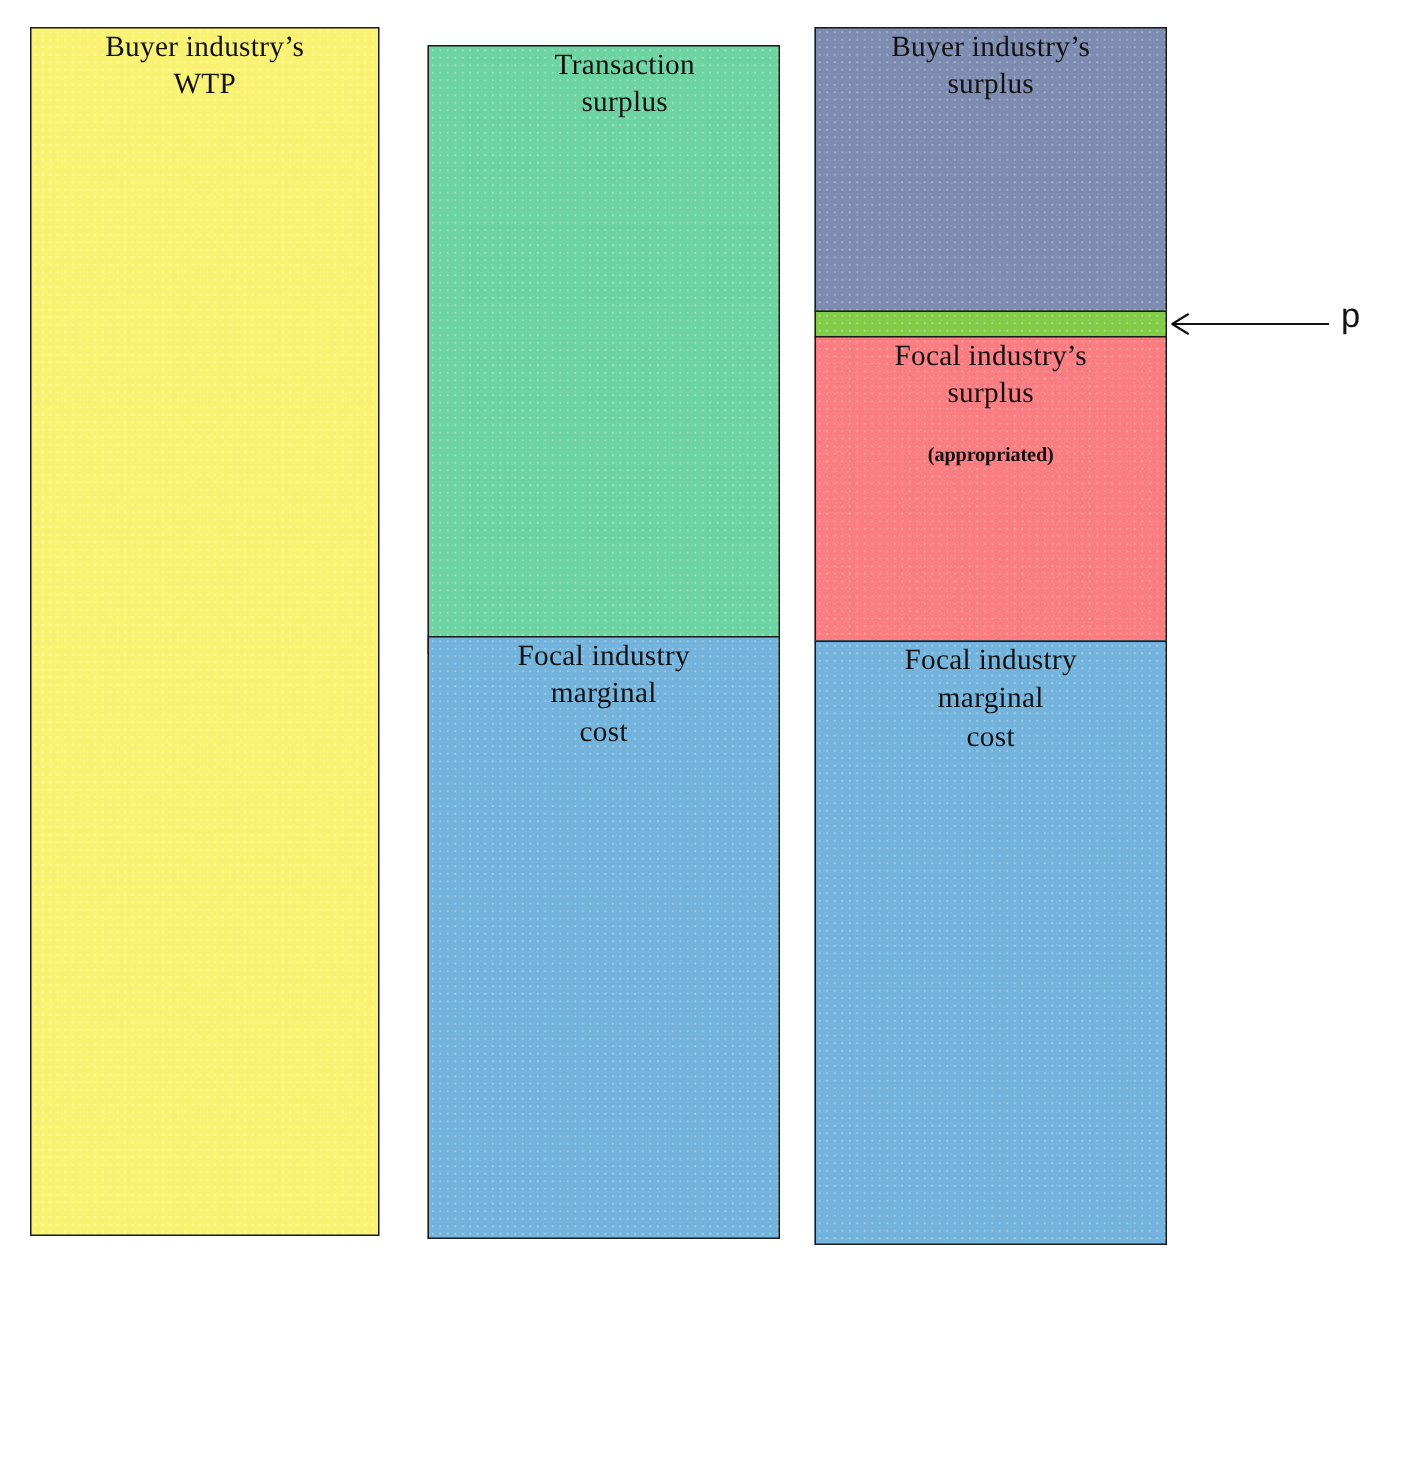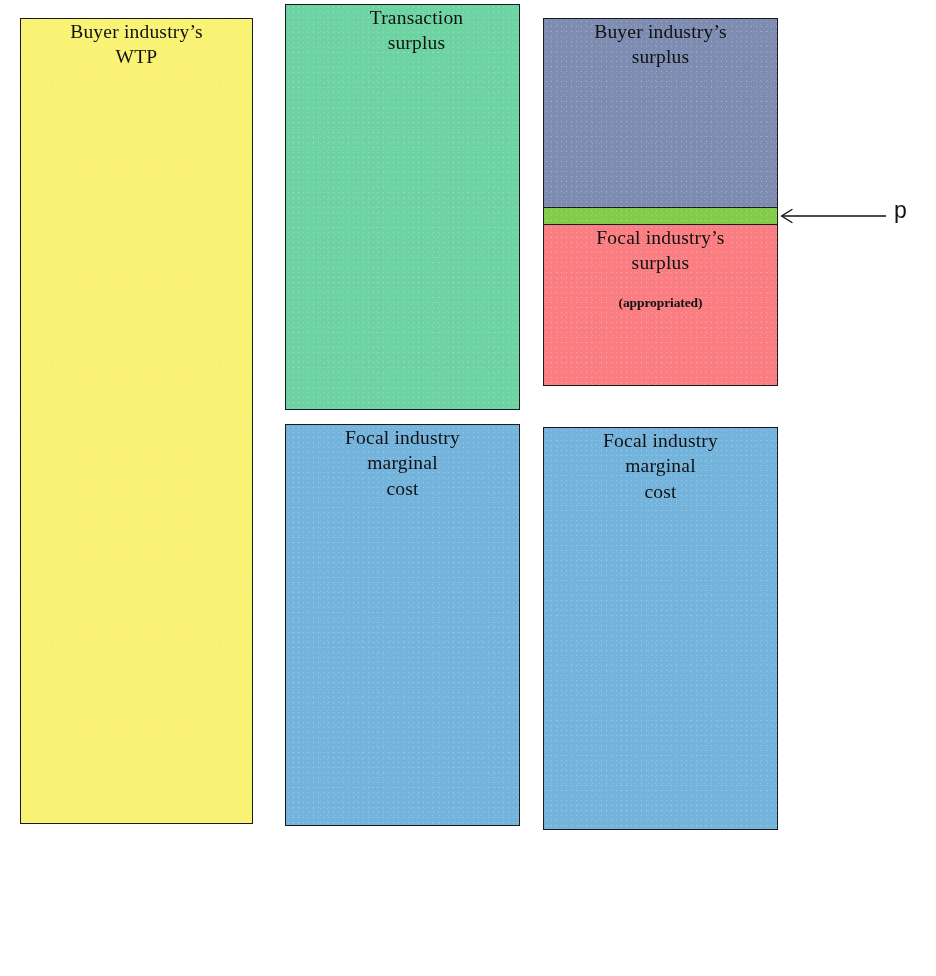--- a/index.html
+++ b/index.html
@@ -69,21 +69,21 @@
 
   
   #col1-wtp {
     left: 20px;  top: 18px;
     width: 233px; height: 806px;
     background: #f9f272;
   }
 
   
   #col2-transaction {
-    left: 285px; top: 4px;
+    left: 285px; top: 30px;
     width: 235px; height: 406px;
     background: #6ed3a2;
     padding-left: 28px;
   }
   #col2-cost {
     left: 285px; top: 424px;
     width: 235px; height: 402px;
     background: #74b3dc;
   }
 
@@ -93,21 +93,21 @@
     width: 235px; height: 190px;
     background: #7d8cb0;
   }
   #col3-price-band {
     left: 543px; top: 207px;
     width: 235px; height: 18px;
     background: #82cc4a;
   }
   #col3-focal-surplus {
     left: 543px; top: 224px;
-    width: 235px; height: 162px;
+    width: 235px; height: 204px;
     background: #fa7d82;
   }
   #col3-cost {
     left: 543px; top: 427px;
     width: 235px; height: 403px;
     background: #74b3dc;
   }
 
   
   #price-annotation {

